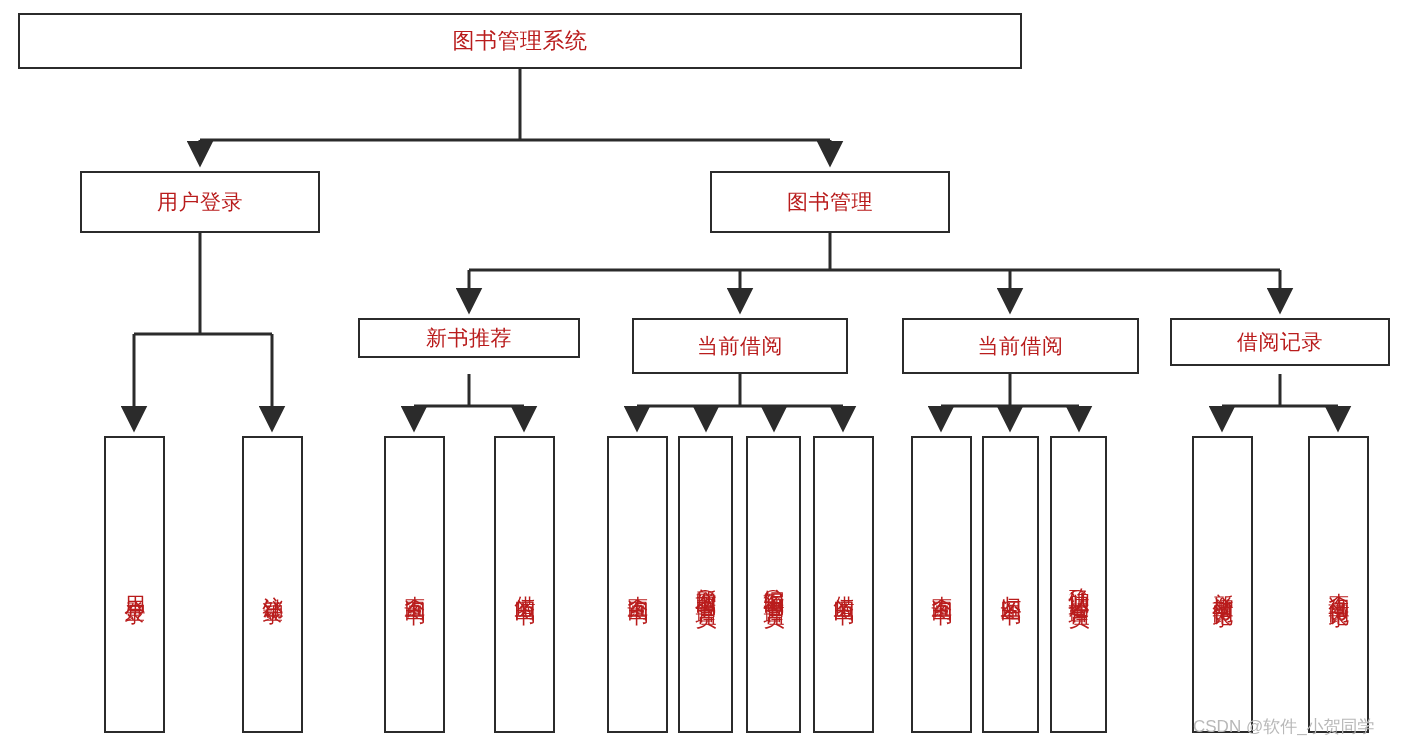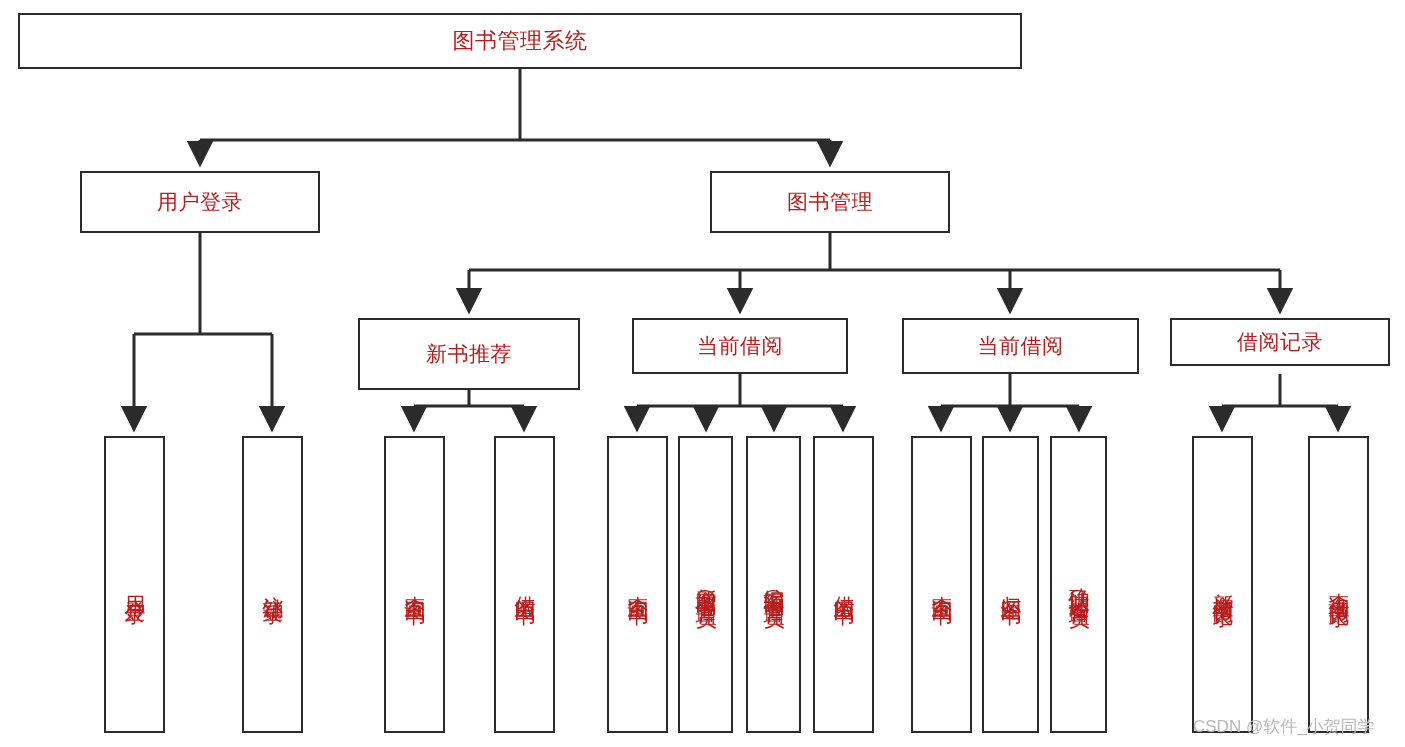--- a/index.html
+++ b/index.html
@@ -121,21 +121,21 @@
     <span class="label">图书管理系统</span>
   </div>
 
   <div class="node" style="left:80px; top:171px; width:240px; height:62px;">
     <span class="label">用户登录</span>
   </div>
   <div class="node" style="left:710px; top:171px; width:240px; height:62px;">
     <span class="label">图书管理</span>
   </div>
 
-  <div class="node" style="left:358px; top:318px; width:222px; height:72px;">
+  <div class="node" style="left:358px; top:318px; width:222px; height:40px;">
     <span class="label">新书推荐</span>
   </div>
   <div class="node" style="left:632px; top:318px; width:216px; height:56px;">
     <span class="label">当前借阅</span>
   </div>
   <div class="node" style="left:902px; top:318px; width:237px; height:56px;">
     <span class="label">当前借阅</span>
   </div>
   <div class="node" style="left:1170px; top:318px; width:220px; height:48px;">
     <span class="label">借阅记录</span>

